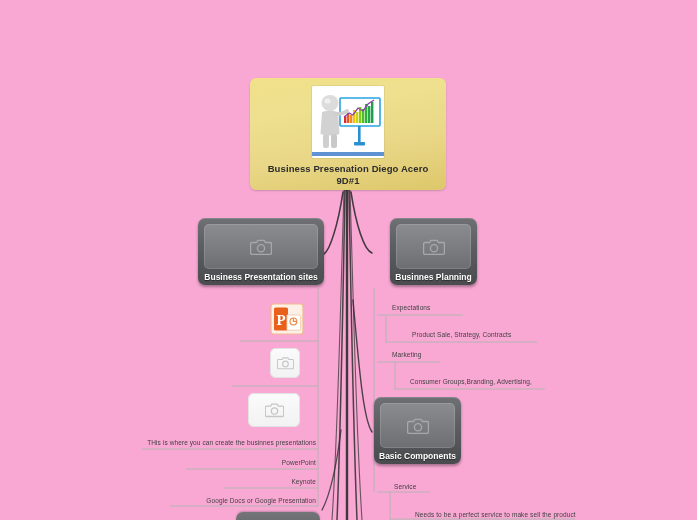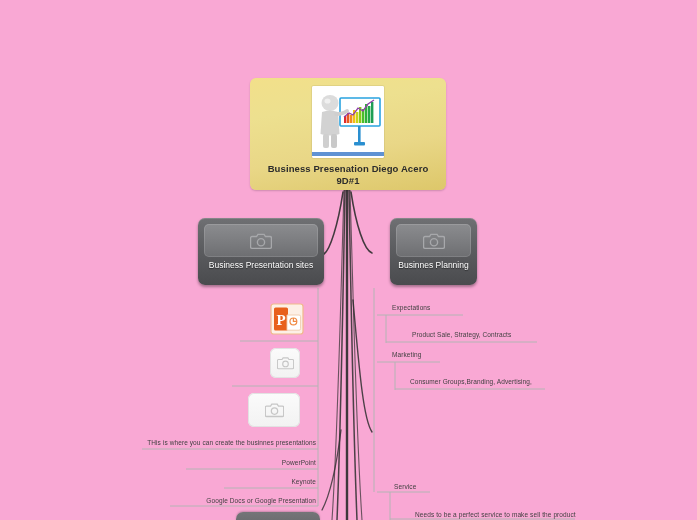--- a/index.html
+++ b/index.html
@@ -78,24 +78,24 @@
     flex: 1 1 auto;
     width: 100%;
     border-radius: 5px;
     background: linear-gradient(180deg, #8b8c8f 0%, #7b7c7f 55%, #6d6e71 100%);
     box-shadow: inset 0 0 0 1px rgba(255,255,255,0.13);
     display: flex;
     align-items: center;
     justify-content: center;
   }
   .dark-node .lbl {
-    height: 28px;
+    height: 16px;
     line-height: 16px;
     font-size: 8.5px;
-    font-weight: normal;
+    font-weight: bold;
     color: #ffffff;
     text-shadow: 0 1px 1px rgba(0,0,0,0.55);
     white-space: nowrap;
   }
 
   
   .light-box {
     position: absolute;
     border-radius: 6px;
     background: linear-gradient(180deg, #fbfbfb 0%, #f2f2f2 100%);
@@ -233,20 +233,29 @@
   <div class="dark-node" style="left:390px; top:218px; width:87px; height:67px;">
     <div class="ph">
       <svg width="22" height="18" viewBox="0 0 24 20">
         <path d="M2 5h5l1.6-2.4h6.8L17 5h5a1.6 1.6 0 0 1 1.6 1.6v10A1.6 1.6 0 0 1 22 18.2H2A1.6 1.6 0 0 1 .4 16.6v-10A1.6 1.6 0 0 1 2 5z" fill="none" stroke="#a7a8ab" stroke-width="1.5"></path>
         <circle cx="12" cy="11.4" r="4" fill="none" stroke="#a7a8ab" stroke-width="1.5"></circle>
       </svg>
     </div>
     <div class="lbl">Businnes Planning</div>
   </div>
 
+  <div class="dark-node" style="left:374px; top:397px; width:87px; height:67px;">
+    <div class="ph">
+      <svg width="22" height="18" viewBox="0 0 24 20">
+        <path d="M2 5h5l1.6-2.4h6.8L17 5h5a1.6 1.6 0 0 1 1.6 1.6v10A1.6 1.6 0 0 1 22 18.2H2A1.6 1.6 0 0 1 .4 16.6v-10A1.6 1.6 0 0 1 2 5z" fill="none" stroke="#a7a8ab" stroke-width="1.5"></path>
+        <circle cx="12" cy="11.4" r="4" fill="none" stroke="#a7a8ab" stroke-width="1.5"></circle>
+      </svg>
+    </div>
+    <div class="lbl">Basic Components</div>
+  </div>
 
   <div class="ppt-tile">
     <svg width="34" height="32" viewBox="0 0 34 32">
       <rect x="1" y="1" width="32" height="30" rx="2.5" fill="#fdf0e6" stroke="#f0b98a" stroke-width="1.2"></rect>
       <rect x="4" y="4.5" width="14" height="23" rx="1.6" fill="#e8601c"></rect>
       <text x="11" y="21.5" font-family="'Liberation Serif', serif" font-size="15" font-weight="bold" fill="#ffffff" text-anchor="middle">P</text>
       <path d="M17 12 h12 a1.6 1.6 0 0 1 1.6 1.6 v12 a1.6 1.6 0 0 1 -1.6 1.6 h-12 z" fill="#ffffff" stroke="#efc9ad" stroke-width="0.9"></path>
       <circle cx="23.4" cy="18.4" r="3.4" fill="none" stroke="#f08a44" stroke-width="1.2"></circle>
       <path d="M23.4 15 v3.4 h3.4" fill="none" stroke="#f08a44" stroke-width="1.2"></path>
     </svg>

